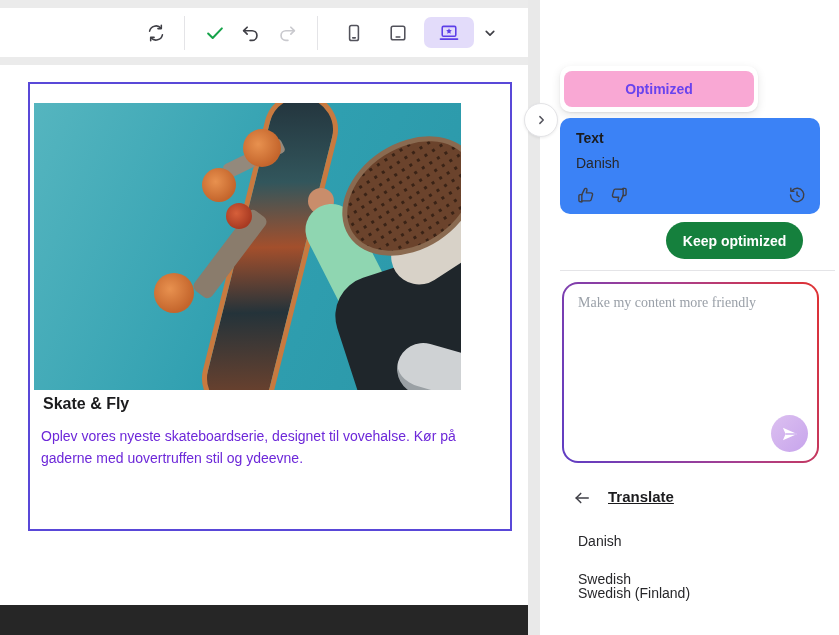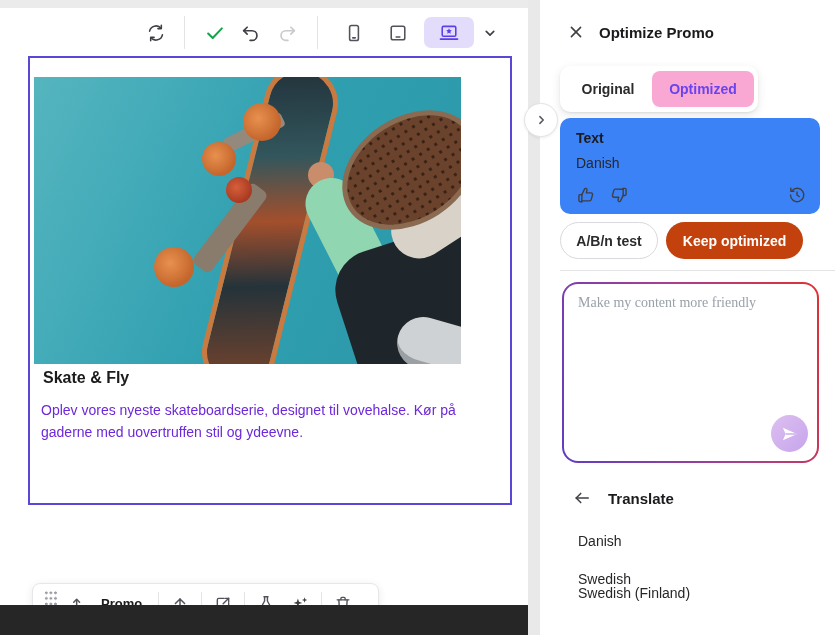--- a/index.html
+++ b/index.html
@@ -5,21 +5,21 @@
   * { margin:0; padding:0; box-sizing:border-box; }
   html,body { width:839px; height:635px; }
   body {
     position:relative; overflow:hidden; background:#fff;
     font-family:"Liberation Sans", sans-serif; color:#1b1b1d;
   }
   
   .strip-top  { position:absolute; left:0; top:0;    width:528px; height:8px;  background:#ebebeb; }
   .toolbar    { position:absolute; left:0; top:8px;  width:528px; height:49px; background:#fff; display:flex; align-items:center; }
   .strip-mid  { position:absolute; left:0; top:57px; width:528px; height:8px;  background:#ebebeb; }
-  .canvas     { position:absolute; left:0; top:49px; width:624px; height:540px; background:#fff; }
+  .canvas     { position:absolute; left:0; top:75px; width:624px; height:540px; background:#fff; }
   .footer-bar { position:absolute; left:0; top:605px; width:528px; height:30px; background:#262626; }
   .vdivider   { position:absolute; left:528px; top:0; width:12px; height:635px; background:#e9e9e9; }
 
   .tb-inner { display:flex; align-items:center; margin-left:144px; }
   .tb-icon  { width:24px; height:24px; display:flex; align-items:center; justify-content:center; cursor:pointer; }
   .tb-sep   { width:1px; height:34px; background:#e4e4e7; }
   .ic-dark  { color:#3f3f46; } .ic-gray { color:#52525b; } .ic-dis { color:#c9c9ce; }
   .ic-green { color:#16a34a; } .ic-purple { color:#5d3fe8; }
   .device-btn { width:50px; height:31px; border-radius:7px; background:#e3dcfa; display:flex; align-items:center; justify-content:center; cursor:pointer; }
   svg { display:block; }
@@ -85,36 +85,36 @@
 
   .text-card { position:absolute; left:20px; top:118px; width:260px; height:96px; background:#3b82f6; border-radius:10px; padding:12px 16px; }
   .tc-heading { font-size:14px; font-weight:700; }
   .tc-value   { font-size:14px; color:#27272a; margin-top:9px; }
   .tc-icons   { position:absolute; left:16px; right:13px; bottom:9px; display:flex; align-items:center; gap:13px; }
   .flip { transform:rotate(180deg); }
   .ml-auto { margin-left:auto; }
 
   .btn-ab   { position:absolute; left:20px; top:222px; width:98px; height:37px; background:#fff; border:1px solid #d9d9de;
               border-radius:19px; font-size:14px; font-weight:600; color:#2b2b2e; display:flex; align-items:center; justify-content:center; cursor:pointer; }
-  .btn-keep { position:absolute; left:126px; top:222px; width:137px; height:37px; background:#c2410c; border-radius:19px;
+  .btn-keep { position:absolute; left:126px; top:222px; width:137px; height:37px; background:#15803d; border-radius:19px;
               font-size:14px; font-weight:600; color:#fff; display:flex; align-items:center; justify-content:center; cursor:pointer; }
 
   .hdivider { position:absolute; left:20px; top:270px; width:275px; height:1px; background:#e4e4e7; }
 
   .prompt-wrap { position:absolute; left:22px; top:282px; width:257px; height:181px; border-radius:16px; padding:2px;
                  background:linear-gradient(68deg,#5f3dc4 0%,#a83f8f 55%,#e03131 100%); }
   .prompt-inner { width:100%; height:100%; background:#fff; border-radius:14px; position:relative; }
   .prompt-inner textarea { position:absolute; left:14px; top:11px; right:12px; bottom:50px; width:calc(100% - 26px);
                  border:none; outline:none; resize:none; background:transparent;
                  font-family:Liberation Serif, serif; font-size:14px; color:#27272a; }
   .prompt-inner textarea::placeholder { color:#9aa0a8; }
   .send-btn { position:absolute; right:9px; bottom:9px; width:37px; height:37px; border-radius:50%;
               background:linear-gradient(135deg,#dcc0f0,#c7a4ec); display:flex; align-items:center; justify-content:center; cursor:pointer; }
 
-  .translate-header { position:absolute; left:32px; top:488px; display:flex; align-items:center; gap:16px; }
+  .translate-header { position:absolute; left:32px; top:488px; display:flex; gap:16px;text-decoration:underline; }
   .translate-title { font-size:15px; font-weight:700; }
   .tr-option { position:absolute; left:38px; font-size:14px; color:#27272a; cursor:pointer; }
   .tr-0 { top:533px; } .tr-1 { top:571px; } .tr-2 { top:585px; }
 </style>
 </head>
 <body>
 
 <div class="strip-top"></div>
 
 <div class="toolbar">
@@ -256,32 +256,22 @@
 
 <div class="collapse">
   <span class="ic-gray">
     <svg width="18" height="18" viewBox="0 0 24 24" fill="none" stroke="currentColor" stroke-width="1.9" stroke-linecap="round" stroke-linejoin="round">
       <path d="M10.5 7.5l4.5 4.5-4.5 4.5"></path>
       </svg>
   </span>
 </div>
 
 <div class="panel">
-  <div class="panel-header">
-    <span class="icon-btn ic-dark">
-      <svg width="20" height="20" viewBox="0 0 24 24" fill="none" stroke="currentColor" stroke-width="1.9" stroke-linecap="round">
-        <path d="M6.5 6.5l11 11"></path>
-          <path d="M17.5 6.5l-11 11"></path>
-        </svg>
-    </span>
-    <span class="panel-title">Optimize Promo</span>
-  </div>
 
   <div class="tabs-card">
-    <div class="tab tab-original">Original</div>
     <div class="tab tab-optimized">Optimized</div>
   </div>
 
   <div class="text-card">
     <div class="tc-heading">Text</div>
     <div class="tc-value">Danish</div>
     <div class="tc-icons">
       <span class="icon-btn ic-dark">
         <svg width="20" height="20" viewBox="0 0 24 24" fill="none" stroke="currentColor" stroke-width="1.7" stroke-linecap="round" stroke-linejoin="round">
           <path d="M7 11.5V20"></path>
@@ -299,21 +289,20 @@
       <span class="icon-btn ic-dark ml-auto">
         <svg width="20" height="20" viewBox="0 0 24 24" fill="none" stroke="currentColor" stroke-width="1.7" stroke-linecap="round" stroke-linejoin="round">
           <path d="M4.2 12a8 8 0 1 0 1.9-5.2"></path>
             <path d="M4.6 3.8v3.7h3.7"></path>
             <path d="M12 8.2V12l2.6 1.8"></path>
           </svg>
       </span>
     </div>
   </div>
 
-  <div class="btn-ab">A/B/n test</div>
   <div class="btn-keep">Keep optimized</div>
 
   <div class="hdivider"></div>
 
   <div class="prompt-wrap">
     <div class="prompt-inner">
       <textarea placeholder="Make my content more friendly" style=""></textarea>
       <div class="send-btn">
         <span>
           <svg width="20" height="20" viewBox="0 0 24 24">

